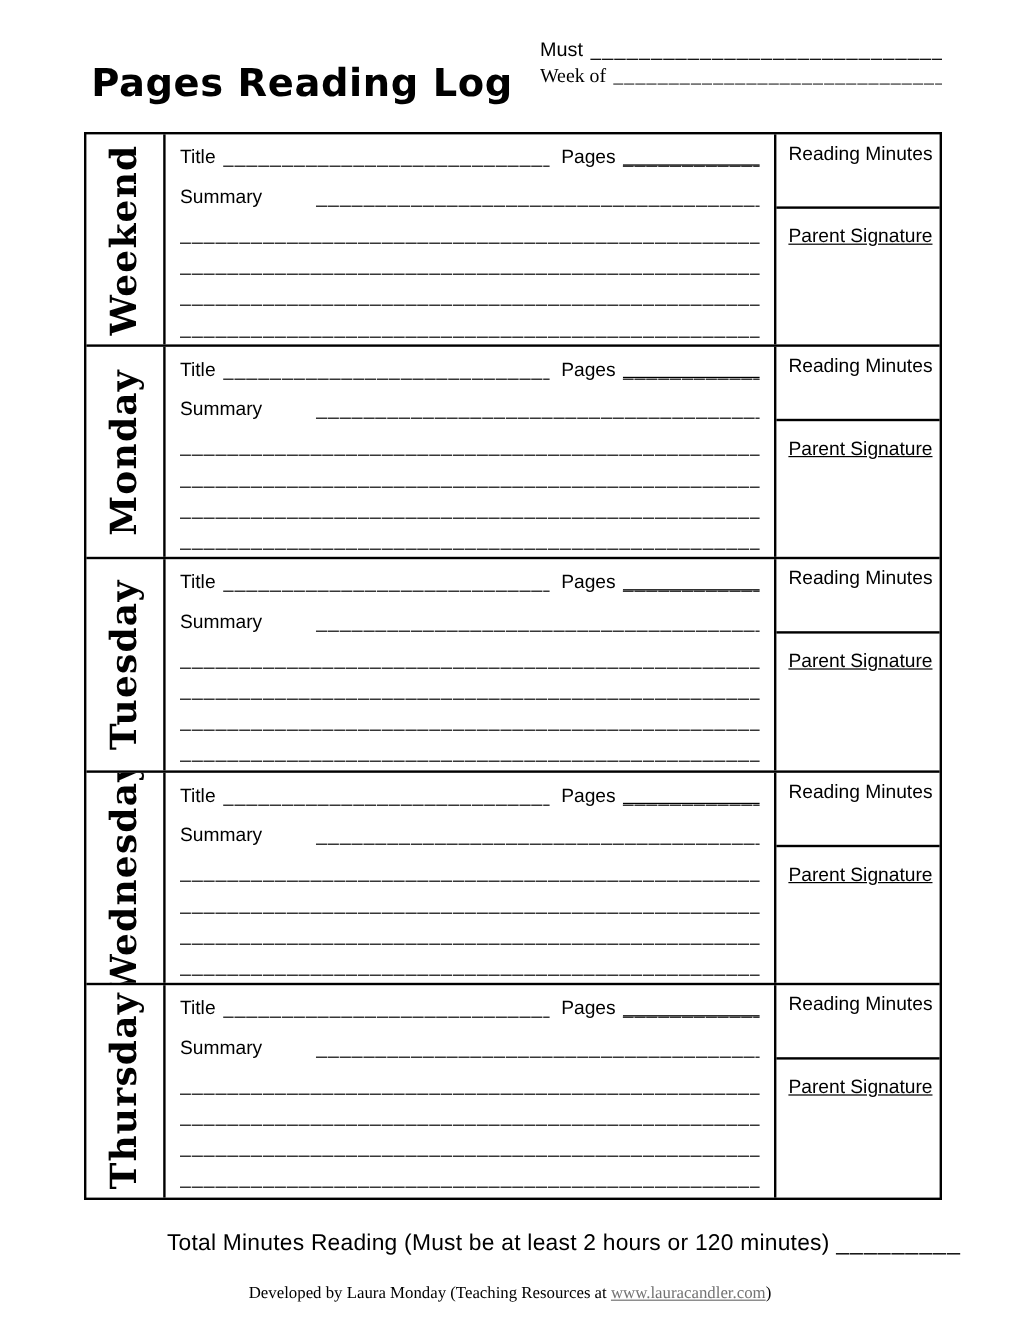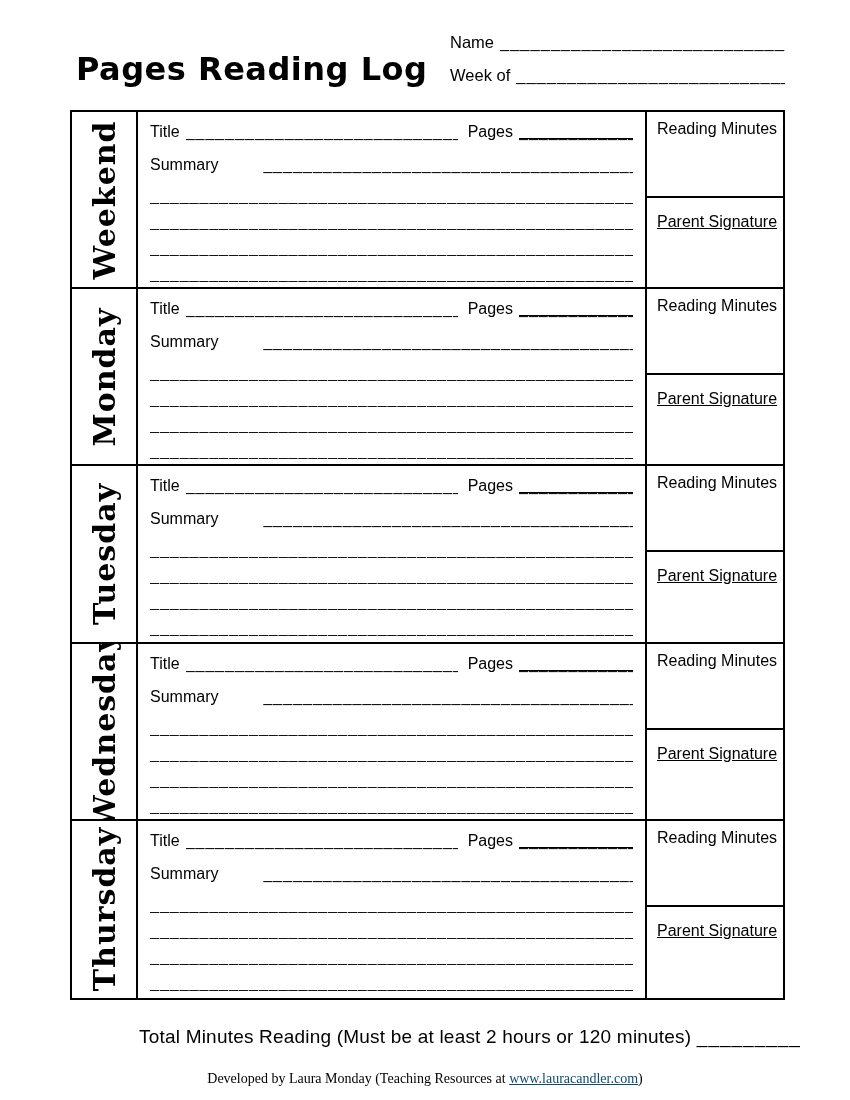--- a/index.html
+++ b/index.html
@@ -24,21 +24,21 @@
     display:flex; align-items:baseline;
     font-size:16.5px;
   }
   .hdr-field .lbl { white-space:nowrap; margin-right:6px; }
   .fill {
     overflow:hidden; white-space:nowrap;
     letter-spacing:1px;
   }
   .hdr-field .fill { flex:1; min-width:0; }
   .name-row { top:33px; }
-  .week-row { top:66px; }
+  .week-row { top:53px;font-family:Liberation Serif, serif; }
 
   
   .log-table {
     position:absolute; left:70px; top:110px;
     width:715px; height:890px;
     border:2px solid #000;
     display:grid;
     grid-template-rows:repeat(5, 1fr);
   }
   .row {
@@ -76,21 +76,21 @@
   .pages-fill { margin-left:6px; max-width:114px;text-decoration:underline; }
   .summary-line { margin-top:13px;gap:39px; }
   .blank {
     margin-top:9px; line-height:17px; font-size:16px;
     overflow:hidden; white-space:nowrap; letter-spacing:1px;
   }
   .blank.first { margin-top:12px; }
 
   .side-cell { display:flex; flex-direction:column; border-left:2px solid #000; min-height:0; }
   .minutes-cell {
-    height:86px; border-bottom:2px solid #000;
+    height:62px; border-bottom:2px solid #000;
     padding:8px 4px 0 10px;
     font-size:16px;
   }
   .signature-cell {
     flex:1;
     padding:15px 4px 0 10px;
     font-size:16px;
     text-decoration:underline;
   }
 
@@ -101,31 +101,31 @@
     font-size:19px; font-weight:normal;
     letter-spacing:0.2px;
   }
   .total-fill { letter-spacing:1px; }
   .credit {
     position:absolute; left:0; right:0; top:1071px;
     text-align:center;
     font-family:"Liberation Serif", serif;
     font-size:14px;
   }
-  .credit a { color:#0c4a6e; text-decoration:underline; cursor:pointer; }
+  .credit a { color:#737373; text-decoration:underline; cursor:pointer; }
 </style>
 </head>
 <body>
 
 <div class="page">
 
   <h1 class="page-title">Pages Reading Log</h1>
 
   <div class="hdr-field name-row">
-    <span class="lbl">Name</span>
+    <span class="lbl">Must</span>
     <span class="fill">________________________________________</span>
   </div>
 
   <div class="hdr-field week-row">
     <span class="lbl">Week of</span>
     <span class="fill">________________________________________</span>
   </div>
 
   <div class="log-table" id="rows-container">
     <div class="row">

